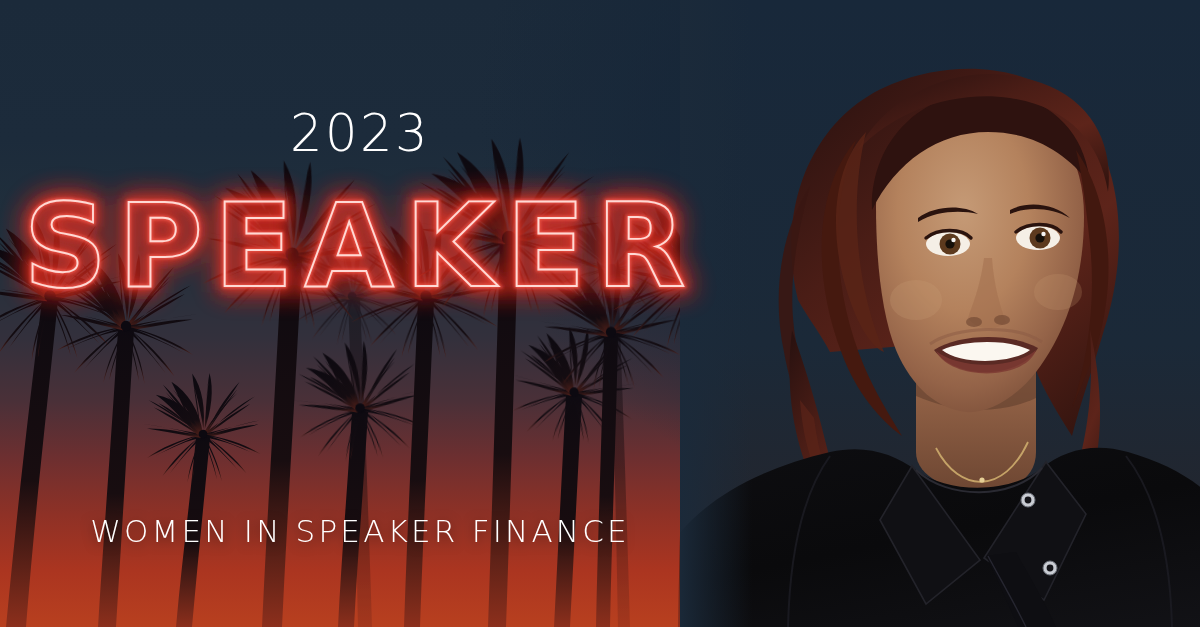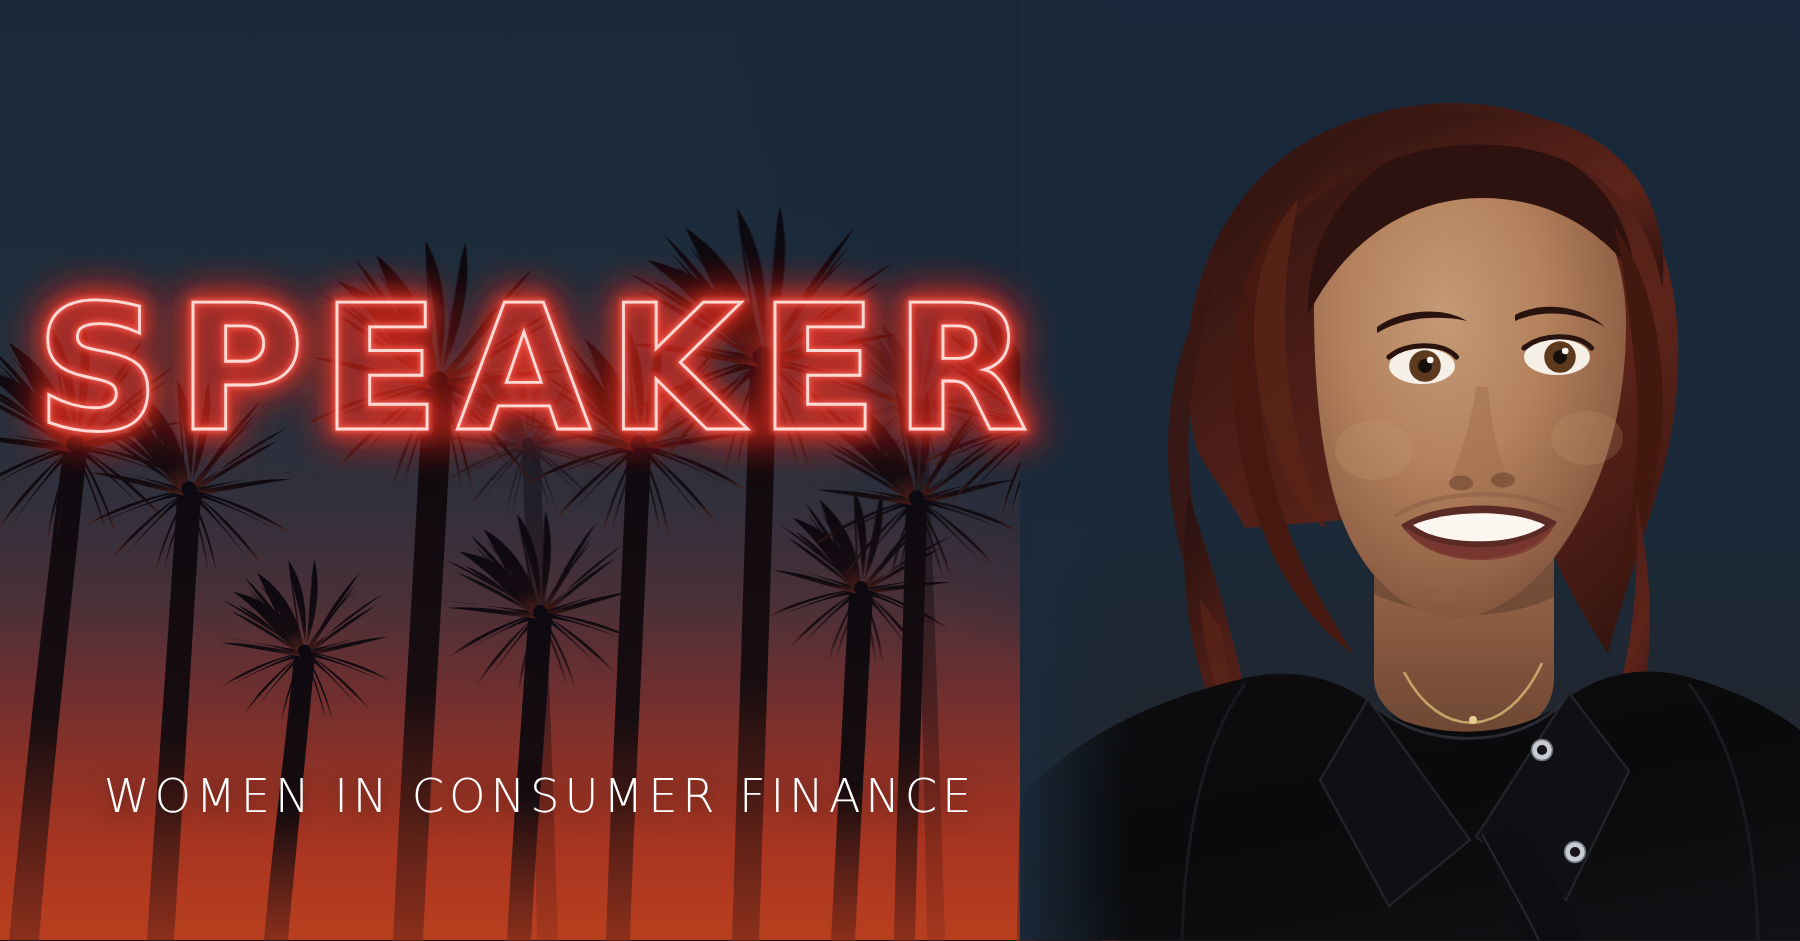--- a/index.html
+++ b/index.html
@@ -325,20 +325,21 @@
         <path d="M256,448 C280,494 324,494 348,442" stroke="#c9a86a" stroke-width="1.8" fill="none" opacity=".95"></path>
         <circle cx="302" cy="480" r="2.6" fill="#e6cf96"></circle>
 
         <rect x="0" y="0" width="72" height="627" fill="url(#edgeFade)" opacity=".95"></rect>
       </g>
     </svg>
   </div>
 
   <div id="textwrap">
 
+    <div class="year">2023</div>
 
     <div id="neonwrap">
       <svg width="720" height="150" viewBox="0 0 720 150" xmlns="http://www.w3.org/2000/svg">
         <defs>
           <filter id="glowBig" x="-60%" y="-60%" width="220%" height="220%">
             <feGaussianBlur stdDeviation="13" result="b"></feGaussianBlur>
             <feMerge>
                 <feMergeNode in="b"></feMergeNode>
                 <feMergeNode in="b"></feMergeNode>
               </feMerge>
@@ -354,16 +355,16 @@
         <text class="neon-txt" id="neon1" x="360" y="108" text-anchor="middle" fill="none" stroke="#ff2a1e" stroke-width="13" opacity=".55" filter="url(#glowBig)">SPEAKER</text>
         <text class="neon-txt" id="neon2" x="360" y="108" text-anchor="middle" fill="none" stroke="#ff3b2a" stroke-width="7" opacity=".8" filter="url(#glowMid)">SPEAKER</text>
 
         <text class="neon-txt" id="neon3" x="360" y="108" text-anchor="middle" fill="none" stroke="#f2584c" stroke-width="4.2" opacity=".95" filter="url(#glowSmall)">SPEAKER</text>
 
         <text class="neon-txt" id="neon4" x="360" y="108" text-anchor="middle" fill="none" stroke="#ffd9d4" stroke-width="1.9">SPEAKER</text>
       </svg>
     </div>
 
 
-    <div class="org">WOMEN IN CONSUMER FINANCE</div>
+    <div class="org">WOMEN IN SPEAKER FINANCE</div>
   </div>
 
 </div>
 
 </body></html>

